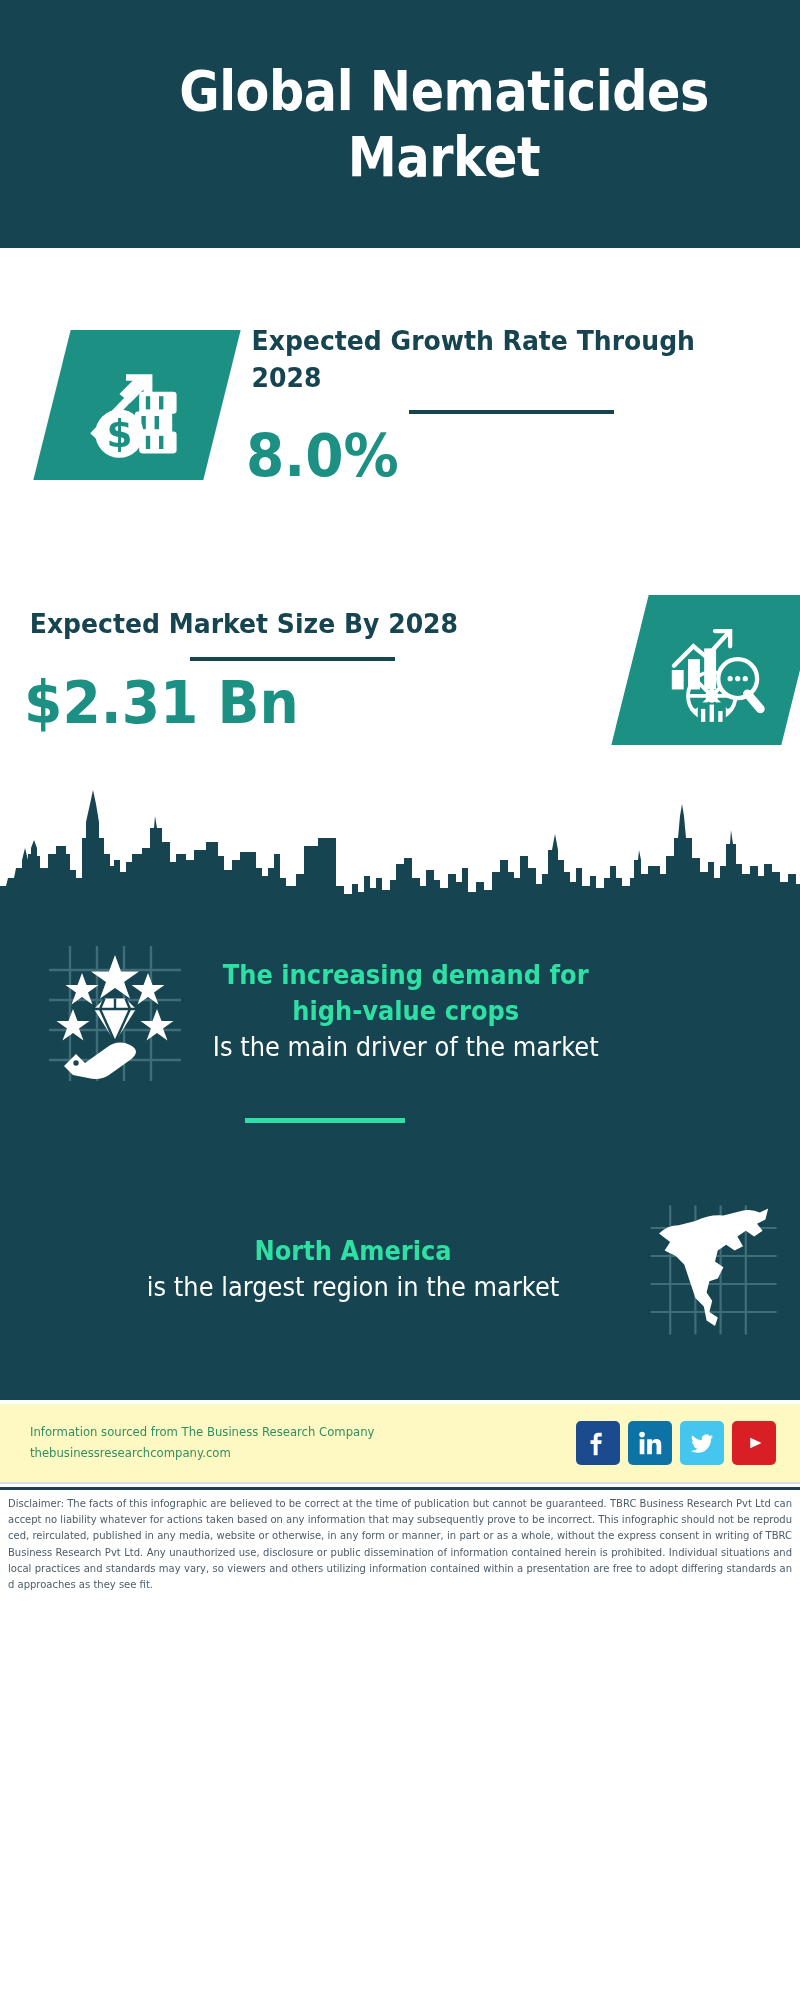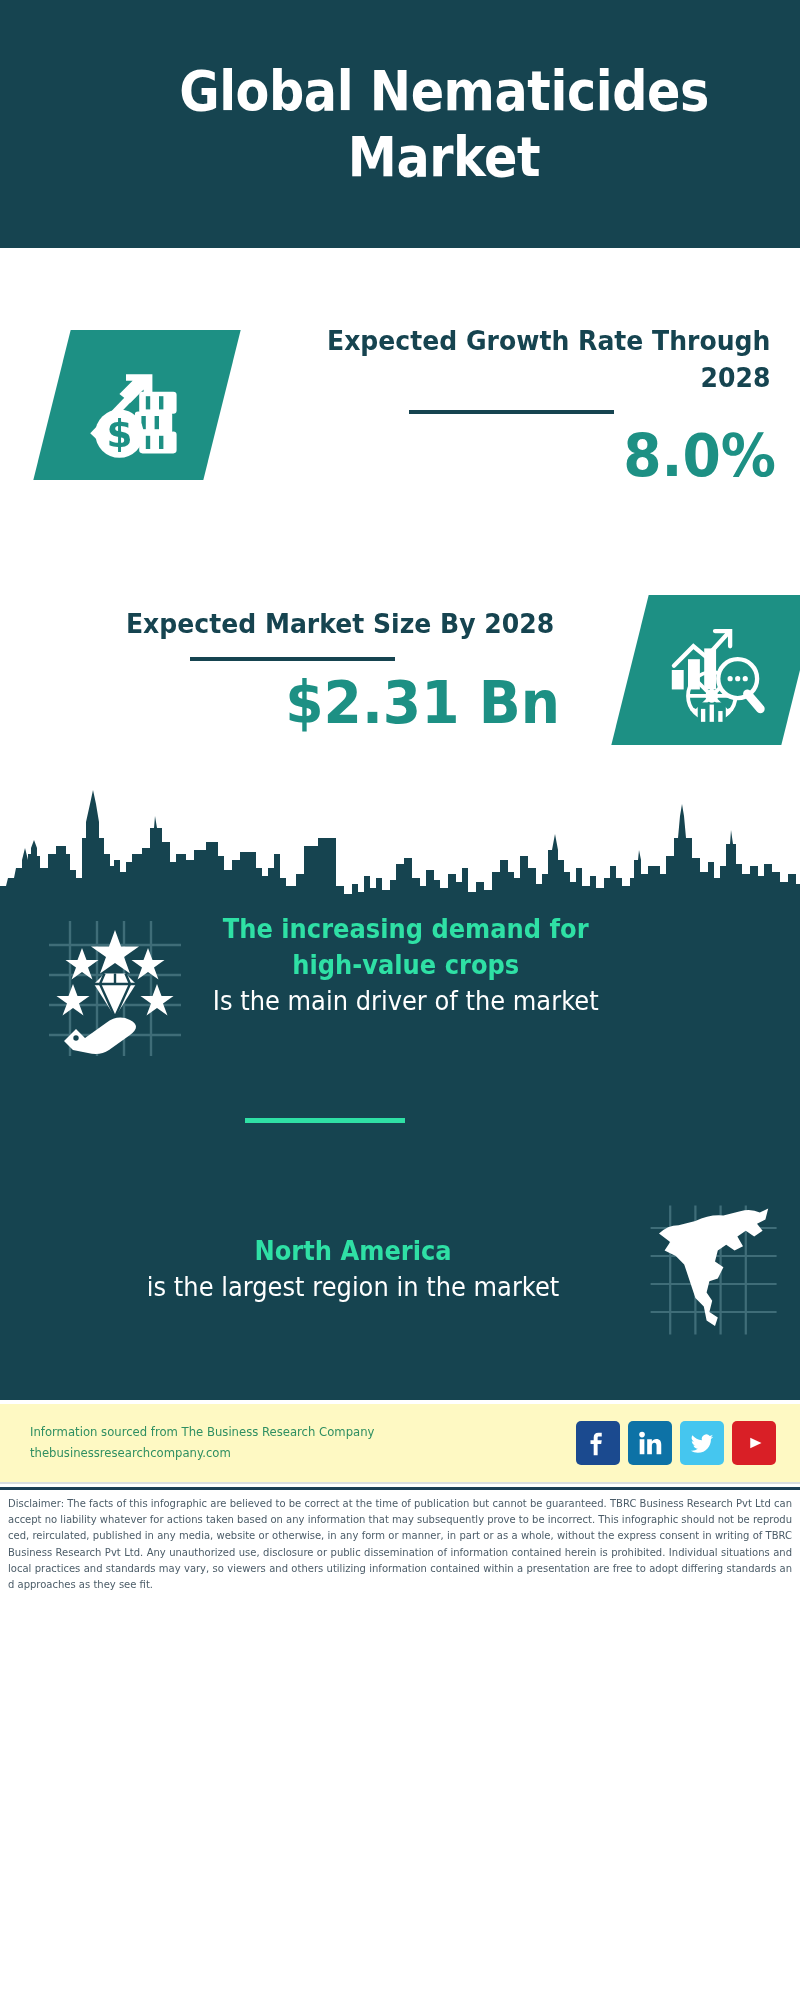--- a/index.html
+++ b/index.html
@@ -71,21 +71,21 @@
     height: 120px;
     display: flex;
     align-items: center;
     justify-content: center;
   }
   .para-left  { margin-left: 52px; }
   .para-right { margin-left: 18px; }
 
   .stat-text {
     flex: 1 1 auto;
-    text-align: right;
+    text-align: left;
     padding: 0 10px;
   }
   .stat-label {
     color: #164450;
     font-family: "DejaVu Sans", sans-serif;
     font-weight: bold;
     font-size: 27px;
     line-height: 1.35;
     transform: scaleX(0.93);
   }
@@ -122,20 +122,21 @@
     width: 800px;
     height: 500px;
     background: #164450;
   }
   .driver-row {
     position: absolute;
     left: 0; top: 12px;
     width: 640px;
     height: 200px;
     display: flex;
+    align-items: center;
   }
   .driver-icon {
     flex: 0 0 auto;
     width: 150px;
     height: 150px;
     margin-left: 40px;
   }
   .driver-text {
     flex: 1 1 auto;
     text-align: center;

